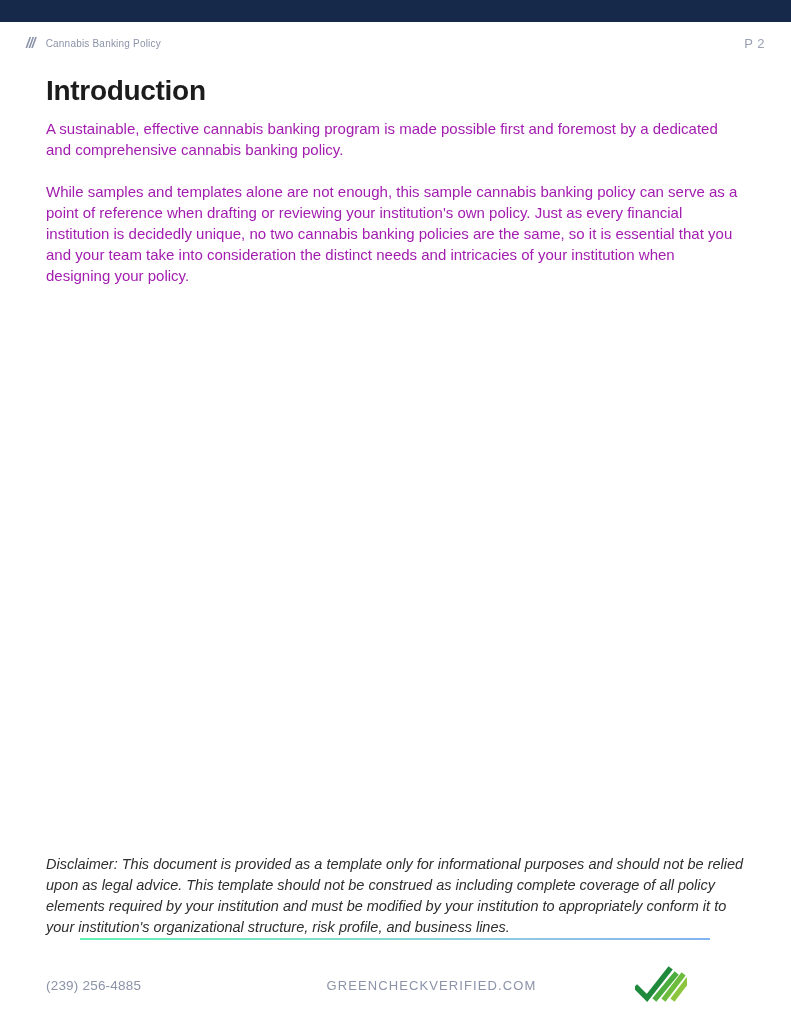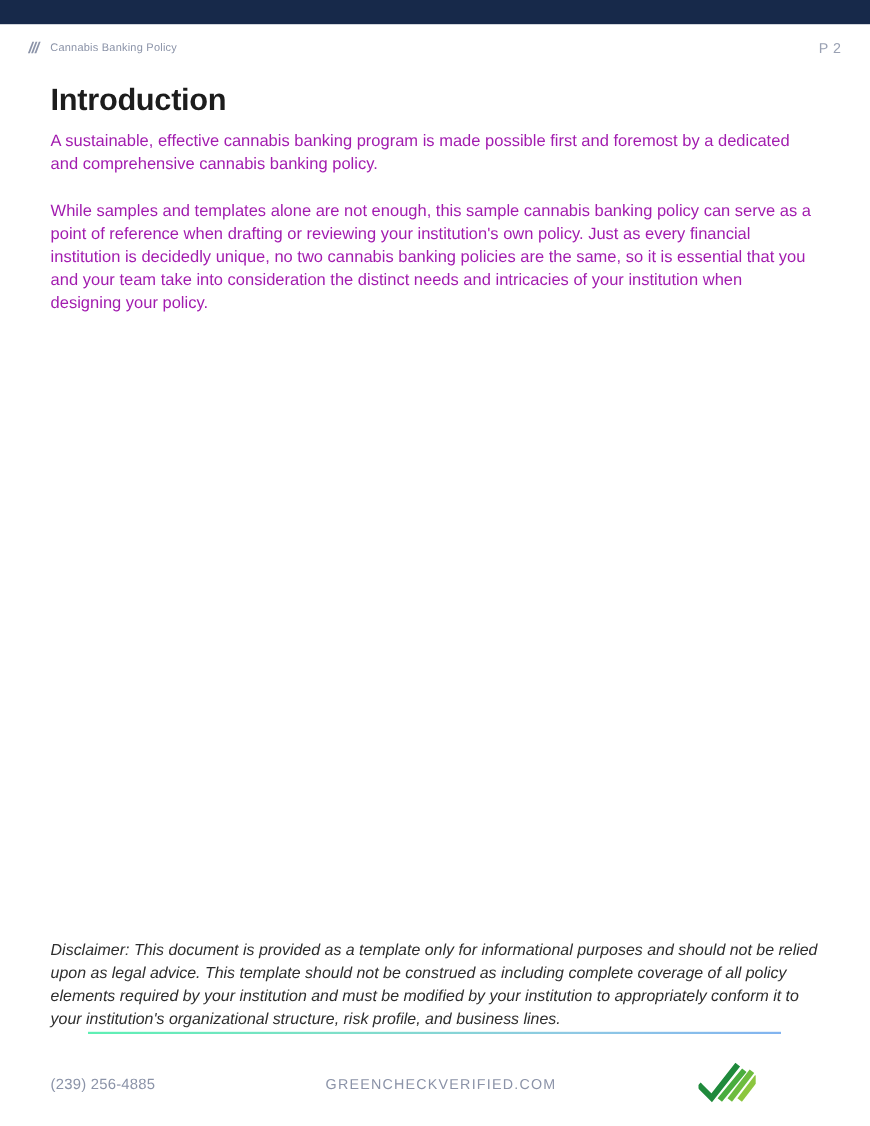--- a/index.html
+++ b/index.html
@@ -119,21 +119,21 @@
     align-items: center;
   }
   .footer-phone {
     font-size: 13.5px;
     color: #8b93a8;
     letter-spacing: 0.2px;
     width: 250px;
   }
   .footer-url {
     flex: 1;
-    text-align: left;
+    text-align: center;
     font-size: 13px;
     color: #8b93a8;
     letter-spacing: 1.1px;
     padding-right: 60px;
   }
   .footer-logo {
     width: 60px;
     display: flex;
     justify-content: flex-end;
     align-items: center;

